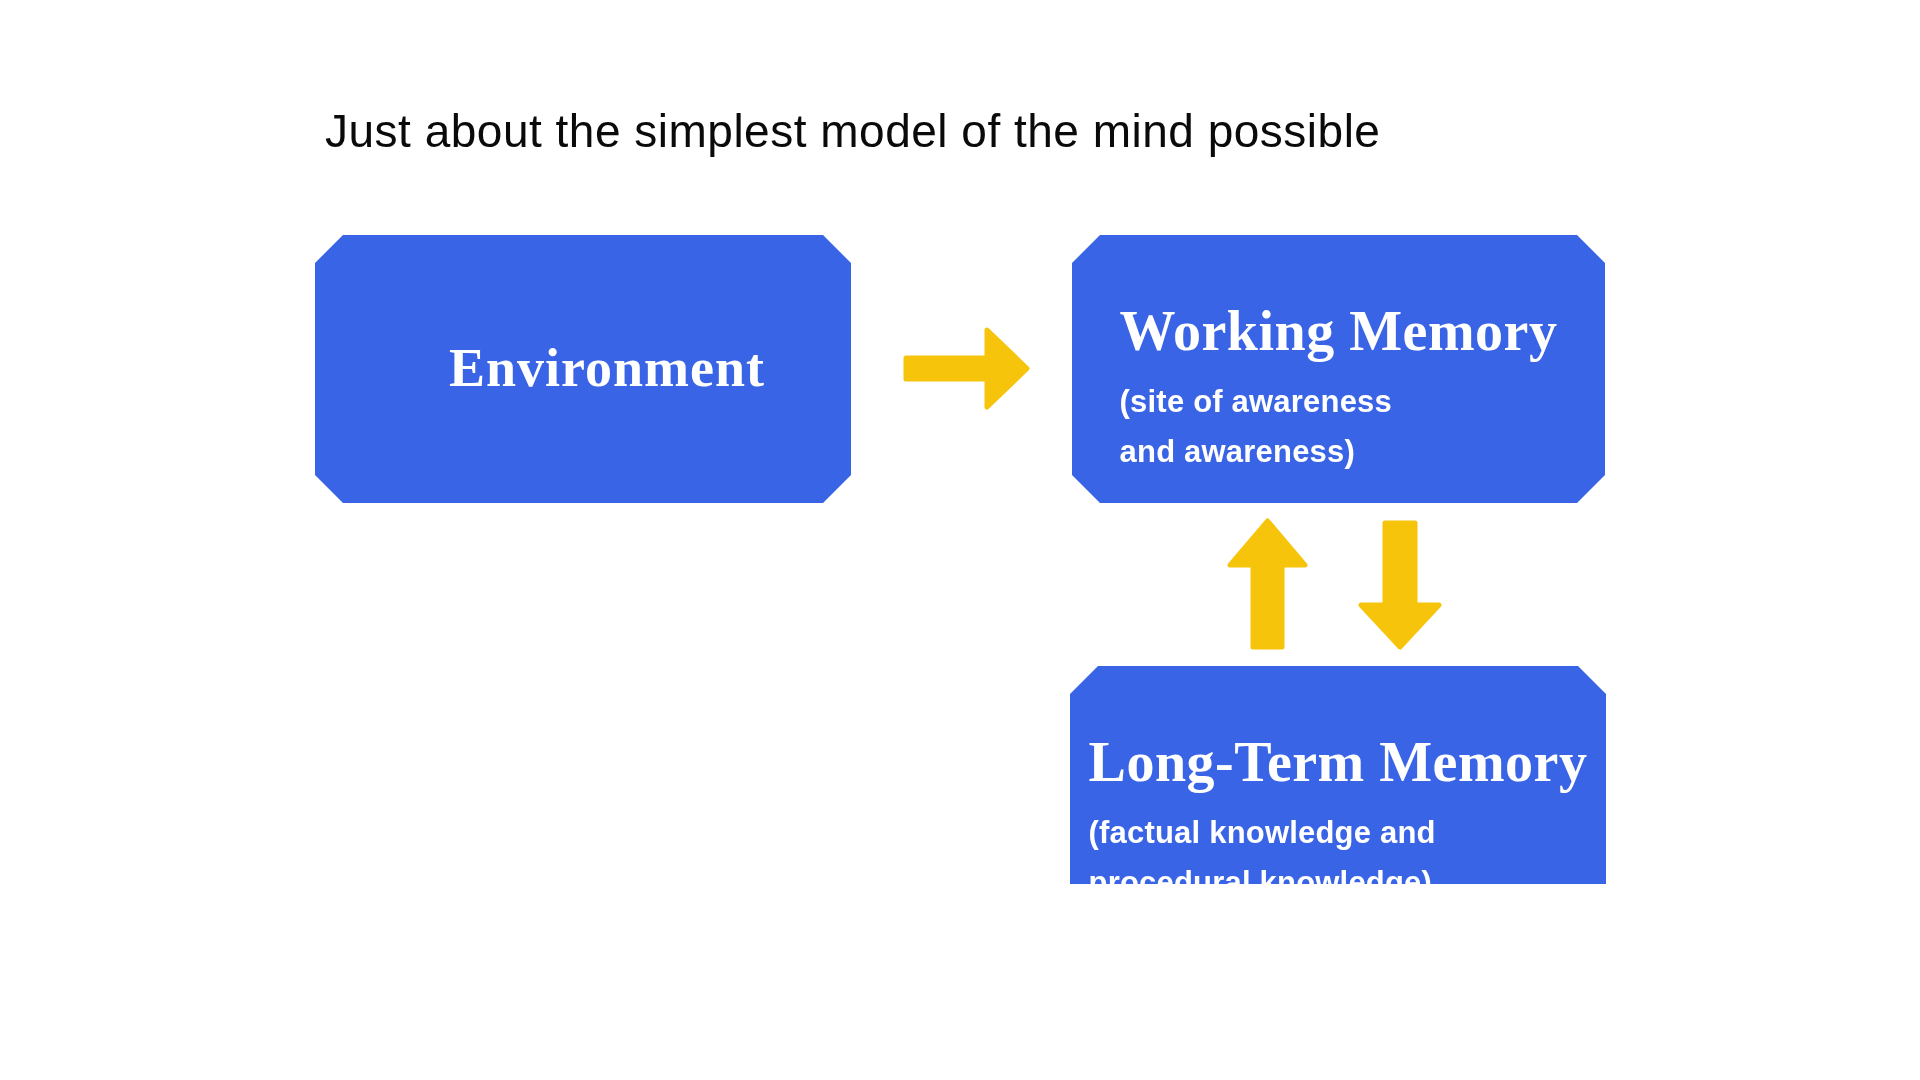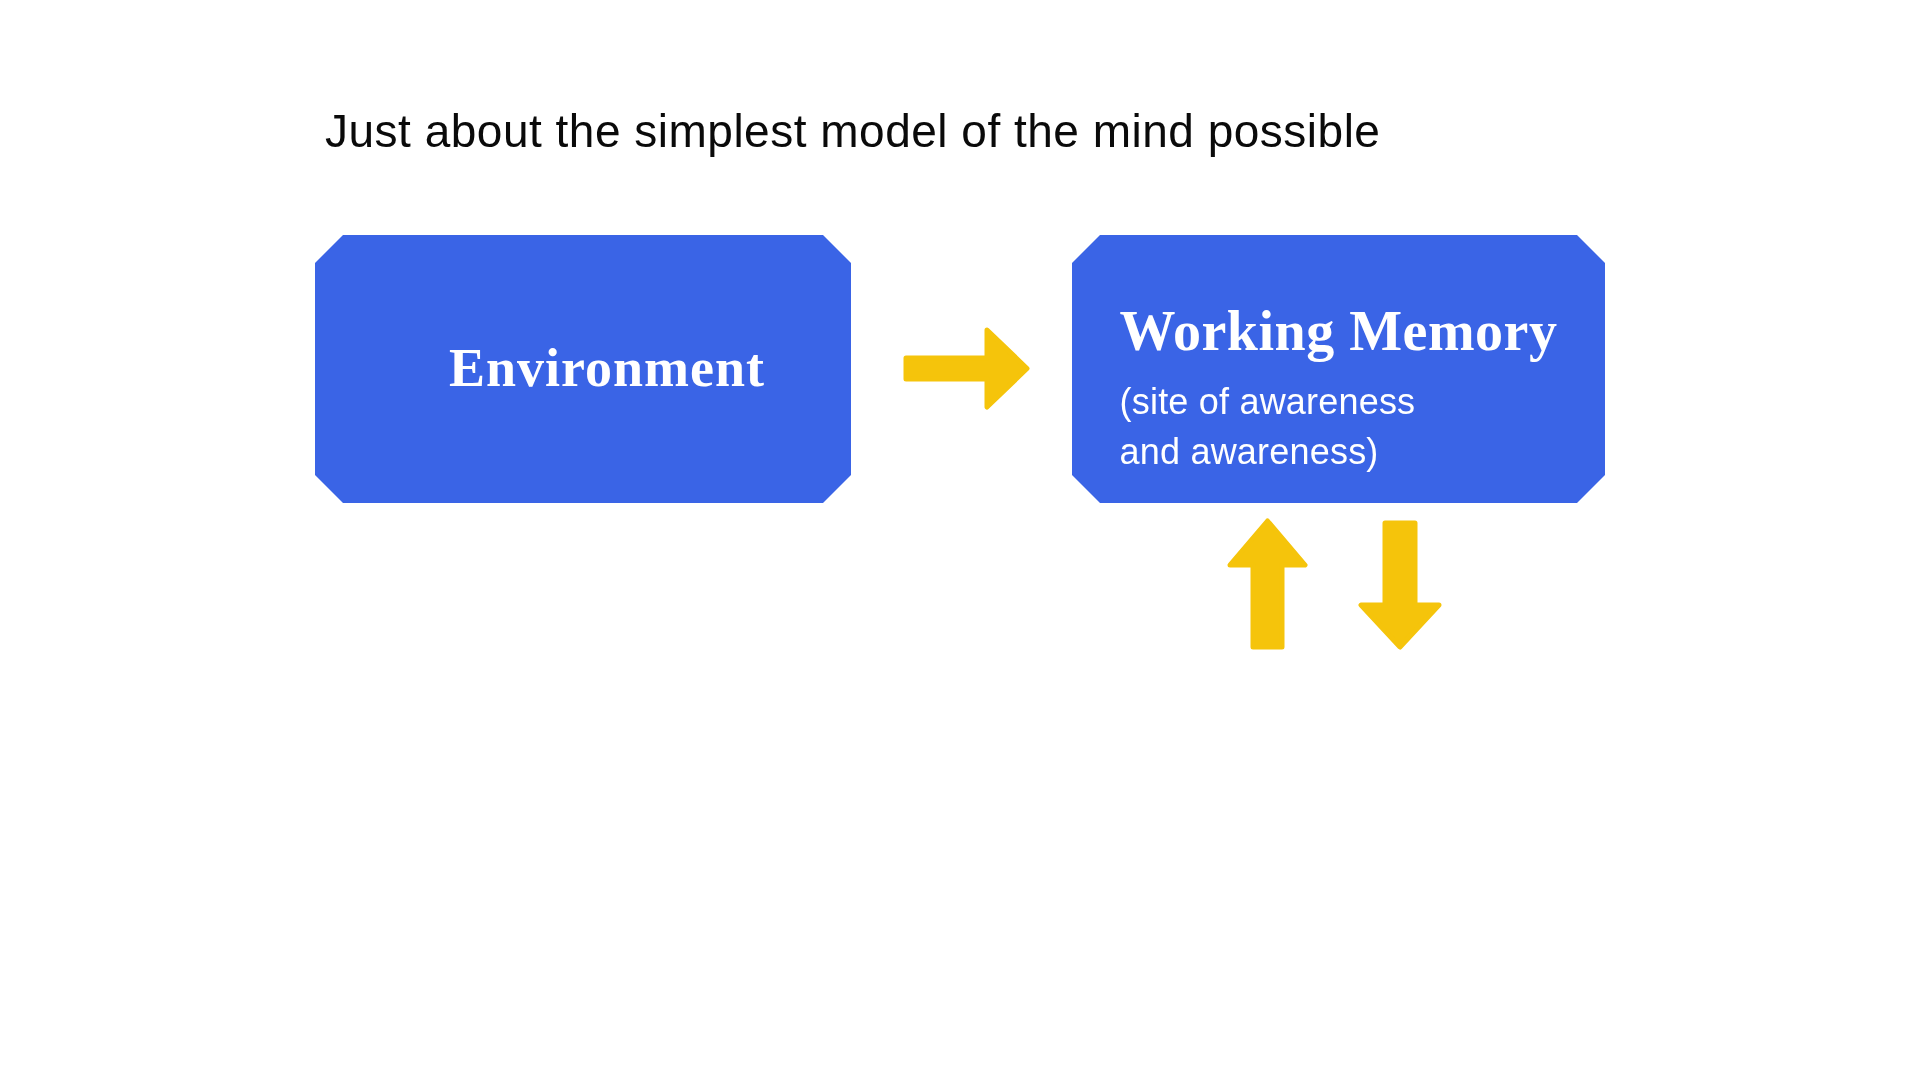--- a/index.html
+++ b/index.html
@@ -46,23 +46,23 @@
   }
   .box-heading {
     font-family: "Liberation Serif", "DejaVu Serif", serif;
     font-weight: bold;
     white-space: nowrap;
   }
   .box-env .box-heading { font-size: 54px; line-height: 1.1; letter-spacing: 1px; margin-left: 48px; }
   .box-wm .box-heading,
   .box-ltm .box-heading { font-size: 56px; line-height: 1.15; letter-spacing: 0.5px; margin-bottom: 14px; margin-top: 38px; }
   .box-desc {
-    font-size: 36px;
+    font-size: 31px;
     line-height: 50px;
-    font-weight: 400;
+    font-weight: 700;
     letter-spacing: 0.2px;
     white-space: nowrap;
   }
   .arrow { position: absolute; }
   .arrow polygon {
     fill: var(--yellow, #f5c40b);
     stroke: var(--yellow, #f5c40b);
     stroke-width: 5;
     stroke-linejoin: round;
   }
@@ -96,14 +96,21 @@
   </div>
 
   <svg class="arrow arrow-up" width="81" height="132" viewBox="0 0 81 132">
     <polygon points="40.5,3 78,47 55,47 55,129 26,129 26,47 3,47"></polygon>
   </svg>
 
   <svg class="arrow arrow-down" width="84" height="130" viewBox="0 0 84 130">
     <polygon points="27,3 57,3 57,85 81,85 42,127 3,85 27,85"></polygon>
   </svg>
 
+  <div class="box box-ltm">
+    <div class="box-content">
+      <div class="box-heading">Long-Term Memory</div>
+      <div class="box-desc">(factual knowledge and</div>
+      <div class="box-desc">procedural knowledge)</div>
+    </div>
+  </div>
 
 </div>
 
 </body></html>

